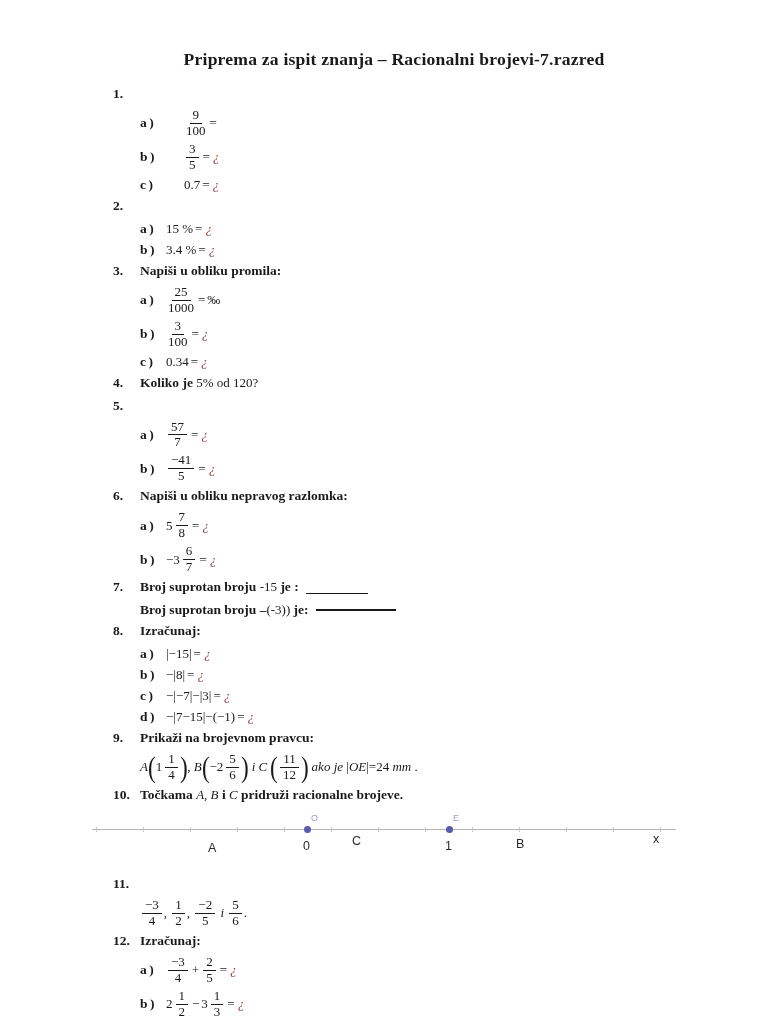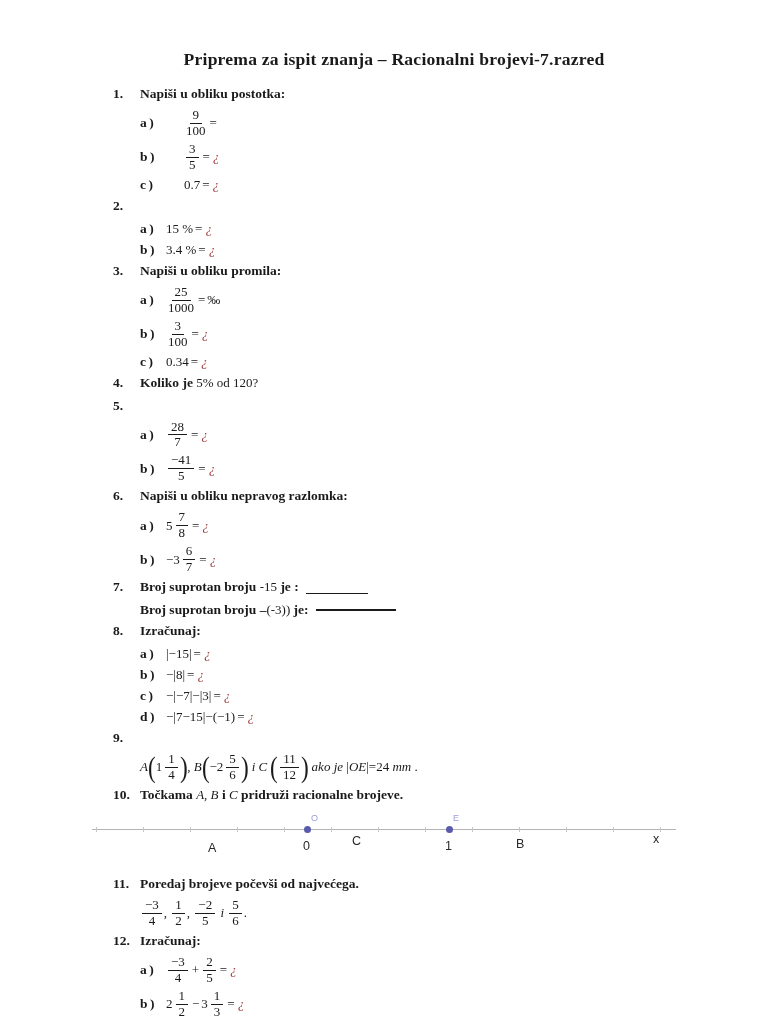--- a/index.html
+++ b/index.html
@@ -38,21 +38,20 @@
 </style>
 </head>
 <body>
 
 <div class="page">
   <h1>Priprema za ispit znanja – Racionalni brojevi-7.razred</h1>
   <div id="problems">
       <div class="prob">
         <div class="phead">
           <span class="pnum">1.</span>
-          <span class="ptxt"><span class="ptext">Napiši u obliku postotka:</span></span>
         </div>
         <div class="sub wide">
           <span class="slabel">a)</span>
           <span class="expr"><span class="frac"><span class="fn">9</span><span class="fd">100</span></span><span class="mop">=</span></span>
         </div>
         <div class="sub wide">
           <span class="slabel">b)</span>
           <span class="expr"><span class="frac"><span class="fn">3</span><span class="fd">5</span></span><span class="mop">=</span><span class="unk">¿</span></span>
         </div>
         <div class="sub wide">
@@ -96,21 +95,21 @@
           <span class="pnum">4.</span>
           <span class="ptxt"><span class="tok-btext">Koliko je </span><span class="tok-plain">5% od 120?</span></span>
         </div>
       </div>
       <div class="prob">
         <div class="phead">
           <span class="pnum">5.</span>
         </div>
         <div class="sub">
           <span class="slabel">a)</span>
-          <span class="expr"><span class="frac"><span class="fn">28</span><span class="fd">7</span></span><span class="mop">=</span><span class="unk">¿</span></span>
+          <span class="expr"><span class="frac"><span class="fn">57</span><span class="fd">7</span></span><span class="mop">=</span><span class="unk">¿</span></span>
         </div>
         <div class="sub">
           <span class="slabel">b)</span>
           <span class="expr"><span class="frac"><span class="fn">−41</span><span class="fd">5</span></span><span class="mop">=</span><span class="unk">¿</span></span>
         </div>
       </div>
       <div class="prob">
         <div class="phead">
           <span class="pnum">6.</span>
           <span class="ptxt"><span class="ptext">Napiši u obliku nepravog razlomka:</span></span>
@@ -151,20 +150,21 @@
           <span class="expr"><span class="tok-plain">−|−7|−|3|</span><span class="mop">=</span><span class="unk">¿</span></span>
         </div>
         <div class="sub">
           <span class="slabel">d)</span>
           <span class="expr"><span class="tok-plain">−|7−15|−(−1)</span><span class="mop">=</span><span class="unk">¿</span></span>
         </div>
       </div>
       <div class="prob">
         <div class="phead">
           <span class="pnum">9.</span>
+          <span class="ptxt"><span class="ptext">Prikaži na brojevnom pravcu:</span></span>
         </div>
         <div class="sub">
           <span class="expr"><span class="tok-it">A</span><span class="pg"><span class="bp">(</span><span class="mixed"><span class="mw">1</span><span class="frac"><span class="fn">1</span><span class="fd">4</span></span></span><span class="bp">)</span></span><span class="tok-plain">, </span><span class="tok-it">B</span><span class="pg"><span class="bp">(</span><span class="mixed"><span class="mw">−2</span><span class="frac"><span class="fn">5</span><span class="fd">6</span></span></span><span class="bp">)</span></span><span class="tok-it"> i C </span><span class="pg"><span class="bp">(</span><span class="frac"><span class="fn">11</span><span class="fd">12</span></span><span class="bp">)</span></span><span class="tok-it"> ako je </span><span class="tok-plain">|</span><span class="tok-it">OE</span><span class="tok-plain">|=24 </span><span class="tok-it">mm</span><span class="tok-plain"> .</span></span>
         </div>
       </div>
       <div class="prob">
         <div class="phead">
           <span class="pnum">10.</span>
           <span class="ptxt"><span class="tok-btext">Točkama </span><span class="tok-it">A, B</span><span class="tok-btext"> i </span><span class="tok-it">C</span><span class="tok-btext"> pridruži racionalne brojeve.</span></span>
         </div>
@@ -191,21 +191,20 @@
         <span class="nlplabel" style="left: 453px; top: 6px; color: rgb(156, 156, 220);">E</span>
         <span class="nlnum" style="left: 445px; top: 32px; color: rgb(42, 42, 42);">1</span>
         <span class="nlletter" style="left: 208px; top: 34px; color: rgb(42, 42, 42);">A</span>
         <span class="nlletter" style="left: 352px; top: 27px; color: rgb(42, 42, 42);">C</span>
         <span class="nlletter" style="left: 516px; top: 30px; color: rgb(42, 42, 42);">B</span>
         <span class="nlletter" style="left: 653px; top: 25px; color: rgb(42, 42, 42);">x</span>
       </div>
       <div class="prob">
         <div class="phead">
           <span class="pnum">11.</span>
-          <span class="ptxt"><span class="ptext">Poredaj brojeve počevši od najvećega.</span></span>
         </div>
         <div class="sub">
           <span class="expr"><span class="frac"><span class="fn">−3</span><span class="fd">4</span></span><span class="tok-plain">, </span><span class="frac"><span class="fn">1</span><span class="fd">2</span></span><span class="tok-plain">, </span><span class="frac"><span class="fn">−2</span><span class="fd">5</span></span><span class="tok-it"> i </span><span class="frac"><span class="fn">5</span><span class="fd">6</span></span><span class="tok-plain">.</span></span>
         </div>
       </div>
       <div class="prob">
         <div class="phead">
           <span class="pnum">12.</span>
           <span class="ptxt"><span class="ptext">Izračunaj:</span></span>
         </div>

